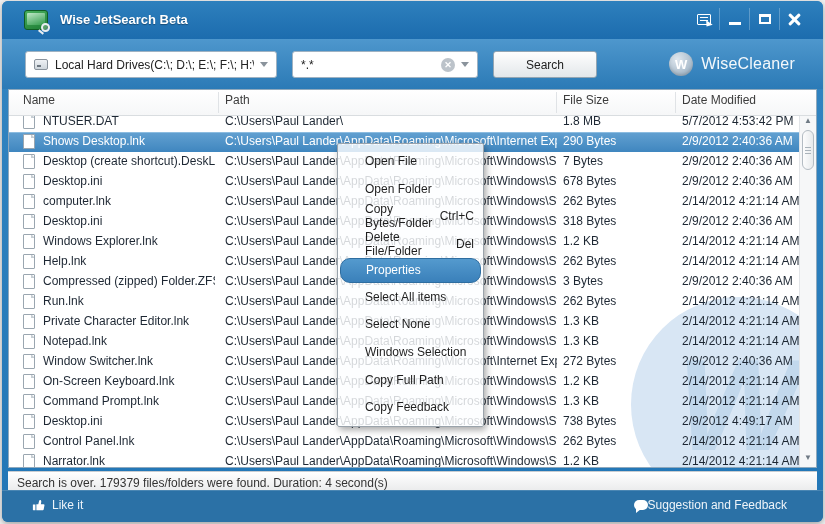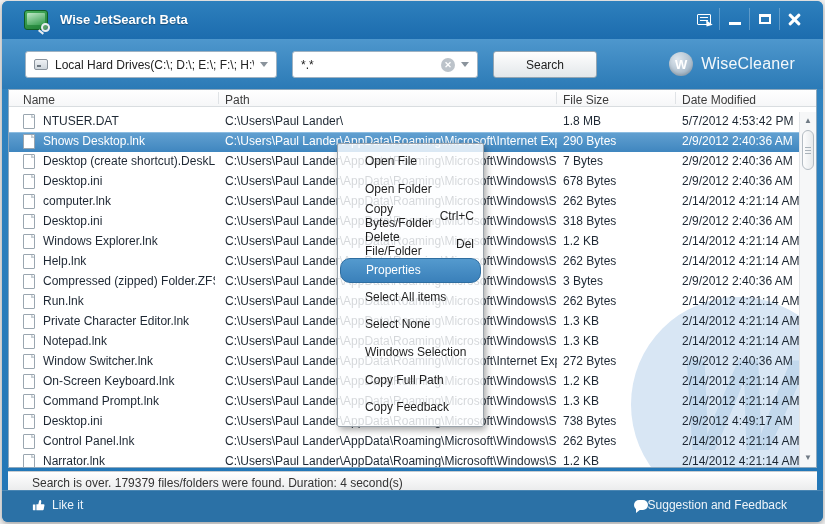--- a/index.html
+++ b/index.html
@@ -52,21 +52,21 @@
     background:linear-gradient(180deg,#fefefe,#e3e7ea); border:1px solid #93a5b3; border-radius:3px;
     font-size:12px; color:#222; display:flex; align-items:center; justify-content:center; }
   .brand { position:absolute; right:28px; top:13px; display:flex; align-items:center; }
   .brand-ico { width:24px; height:24px; border-radius:50%; background:radial-gradient(circle at 35% 30%,#dfe7ee,#8fa6ba); 
     color:#fff; font-weight:bold; font-size:13px; display:flex; align-items:center; justify-content:center; margin-right:8px;
     box-shadow:inset 0 -2px 3px rgba(0,0,0,.15); }
   .brand-text { color:#f4f8fb; font-size:16px; letter-spacing:.2px; }
 
   
   .main { position:absolute; left:6px; right:6px; top:88px; bottom:54px; background:#fff; border:1px solid #8fa9bd; overflow:hidden; }
-  .thead { position:absolute; left:0; right:0; top:0; height:17px; background:linear-gradient(#ffffff,#f6f7f8);
+  .thead { position:absolute; left:0; right:0; top:0; height:26px; background:linear-gradient(#ffffff,#f6f7f8);
     border-bottom:1px solid #d9dde0; font-size:12px; color:#3c3c3c; z-index:3; }
   .thead span { position:absolute; top:3px; white-space:nowrap; }
   .th-name { left:14px; } .th-path { left:216px;text-align:center; } .th-size { left:554px; } .th-date { left:673px; }
   .thead .sep { position:absolute; top:2px; bottom:2px; width:1px; background:#e0e3e6; }
 
   .watermark { position:absolute; right:-30px; bottom:-45px; width:215px; height:215px; border-radius:50%;
     background:#d8e6f4; display:flex; align-items:center; justify-content:center; z-index:0; }
   .watermark span { font-size:130px; font-weight:bold; color:#c2d8ec; font-style:italic; }
 
   .tbody { position:absolute; left:0; right:17px; top:22px; bottom:0; z-index:1; }
@@ -87,21 +87,21 @@
   .sb-arrow { position:absolute; left:0; width:16px; height:16px; color:#6f7a84; font-size:8px; text-align:center; line-height:16px; }
   .sb-up { top:1px; } .sb-down { bottom:1px; }
   .sb-thumb { position:absolute; left:2px; top:18px; width:12px; height:40px; border:1px solid #b4bcc3;
     border-radius:6px; background:linear-gradient(90deg,#fdfdfd,#e7eaec); }
   .sb-thumb i { position:absolute; left:2px; right:2px; height:1px; background:#aab3ba; }
   .sb-thumb i:nth-child(1){ top:16px; } .sb-thumb i:nth-child(2){ top:19px; } .sb-thumb i:nth-child(3){ top:22px; }
 
   
   .statusbar { position:absolute; left:6px; right:6px; top:470px; height:22px;
     background:linear-gradient(#ffffff,#e8e9ea); border-top:1px solid #c9cdd1; font-size:12px; color:#333;
-    display:flex; align-items:center; padding-left:24px; }
+    display:flex; align-items:center; padding-left:9px; }
   .footer { position:absolute; left:0; right:0; bottom:0; height:32px; background:#2b71a6; border-radius:0 0 6px 6px;
     box-shadow:inset 0 1px 0 rgba(255,255,255,.15); color:#eef4f9; font-size:12px; }
   .like { position:absolute; left:30px; top:8px; display:flex; gap:6px; }
   .feedback { position:absolute; right:36px; top:8px; display:flex; align-items:center; gap:0;text-align:center; }
   .bubble { width:14px; height:10px; background:#fff; border-radius:5px; position:relative; }
   .bubble::after { content:""; position:absolute; left:2px; bottom:-3px; width:0; height:0;
     border-top:4px solid #fff; border-right:5px solid transparent; }
 
   
   .ctxmenu { position:absolute; left:337px; top:143px; width:147px; height:284px;

